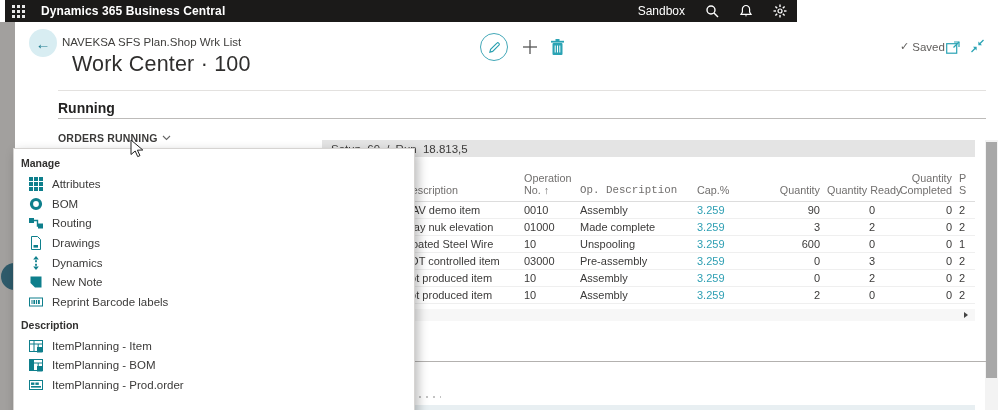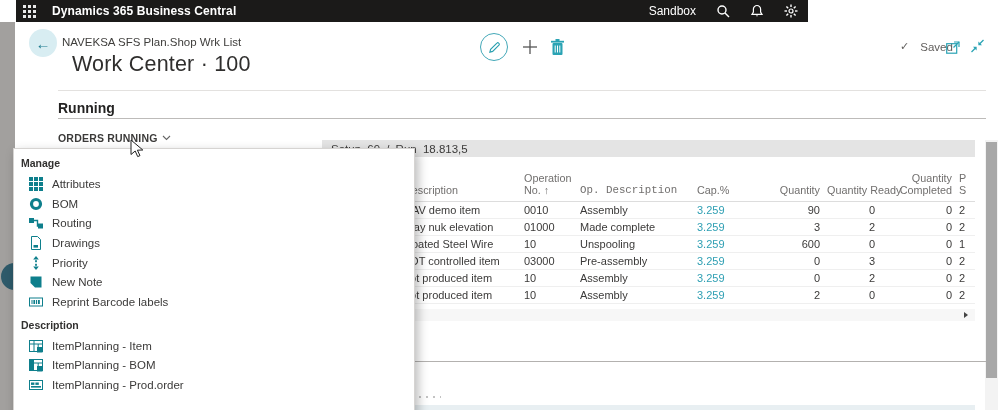--- a/index.html
+++ b/index.html
@@ -1,21 +1,21 @@
 <!DOCTYPE html>
 <html><head>
 <meta charset="utf-8">
 <style>
   * { margin:0; padding:0; box-sizing:border-box; }
   html,body { background:#fff; }
   body { font-family:"Liberation Sans", sans-serif; }
   .screen { position:relative; width:1000px; height:410px; overflow:hidden; background:#fff; }
 
   
-  .topbar { position:absolute; left:16px; top:0; width:792px; height:22px; background:#1b1a19; display:flex; align-items:center; color:#fff; z-index:20; }
+  .topbar { position:absolute; left:5px; top:0; width:792px; height:22px; background:#1b1a19; display:flex; align-items:center; color:#fff; z-index:20; }
   .waffle { margin-left:7px; width:13px; height:13px; display:grid; grid-template-columns:repeat(3,3px); grid-template-rows:repeat(3,3px); gap:2px; cursor:pointer; }
   .waffle span{ background:#e8e8e8; width:3px; height:3px; }
   .app-title { margin-left:16px; font-size:12px; font-weight:bold; letter-spacing:.1px; cursor:pointer; }
   .topbar-right { margin-left:auto; display:flex; align-items:center; gap:20px; padding-right:10px; }
   .env-label { font-size:12px; cursor:pointer; }
   .tb-icon { width:14px; height:14px; display:inline-flex; cursor:pointer; }
   .tb-icon svg { width:14px; height:14px; }
 
   
   .left-strip { position:absolute; left:0; top:22px; width:15px; height:388px; background:#a2a09e; z-index:1; }
@@ -26,21 +26,21 @@
   .back-btn .arr { color:#1d7b8e; font-size:15px; line-height:1; }
   .breadcrumb { position:absolute; left:62px; top:36px; font-size:11.5px; color:#3f3e3c; cursor:pointer; z-index:2; }
   .page-title { position:absolute; left:72px; top:52px; font-size:21.5px; font-weight:300; color:#2f2e2d; letter-spacing:.2px; z-index:2; }
 
   .act-edit { position:absolute; left:480px; top:33px; width:28px; height:28px; border-radius:50%; border:1px solid #43a8b8; display:flex; align-items:center; justify-content:center; cursor:pointer; z-index:2; background:#fff; }
   .act-plus { position:absolute; left:522px; top:39px; width:16px; height:16px; cursor:pointer; z-index:2; }
   .act-trash { position:absolute; left:550px; top:39px; width:15px; height:17px; cursor:pointer; z-index:2; }
 
   .saved-wrap { position:absolute; left:900px; top:40px; display:flex; align-items:center; gap:3px; z-index:2; }
   .saved-check { color:#605e5c; font-size:11px; }
-  .saved-text { color:#605e5c; font-size:11.5px;margin-left:8px; }
+  .saved-text { color:#605e5c; font-size:11.5px; }
   .act-popout { position:absolute; left:946px; top:40px; width:14px; height:13px; cursor:pointer; z-index:2; }
   .act-collapse { position:absolute; left:970px; top:39px; width:15px; height:14px; cursor:pointer; z-index:2; }
 
   .divider { position:absolute; height:1px; z-index:2; }
   .d1 { left:58px; top:90px; width:928px; background:#e3e1df; }
   .d2 { left:58px; top:118px; width:928px; background:#bdbbb9; }
   .d3 { left:58px; top:361px; width:928px; background:#b3b1af; }
 
   .running-heading { position:absolute; left:58px; top:100px; font-size:14px; font-weight:bold; color:#242322; z-index:2; }
   .group-label { position:absolute; left:58px; top:132px; font-size:10.5px; font-weight:600; color:#3b3a39; letter-spacing:.2px; display:flex; align-items:center; gap:4px; cursor:pointer; z-index:2; }
@@ -393,21 +393,21 @@
         <span class="mi-icon">
           <svg viewBox="0 0 14 14">
             <g fill="#0e7f8c">
               <path d="M7 0l2.8 3.4H4.2z"></path>
               <rect x="6.1" y="4.2" width="1.8" height="2"></rect>
               <rect x="6.1" y="7.8" width="1.8" height="2"></rect>
               <path d="M7 14l-2.8-3.4h5.6z"></path>
             </g>
           </svg>
         </span>
-        <span class="mi-label">Priority</span>
+        <span class="mi-label">Dynamics</span>
       </div>
       <div class="menu-item">
         <span class="mi-icon">
           <svg viewBox="0 0 14 14">
             <path d="M1.5 1.5h11v11H6l-4.5-4.5z" fill="#0e7f8c"></path>
           </svg>
         </span>
         <span class="mi-label">New Note</span>
       </div>
       <div class="menu-item">

